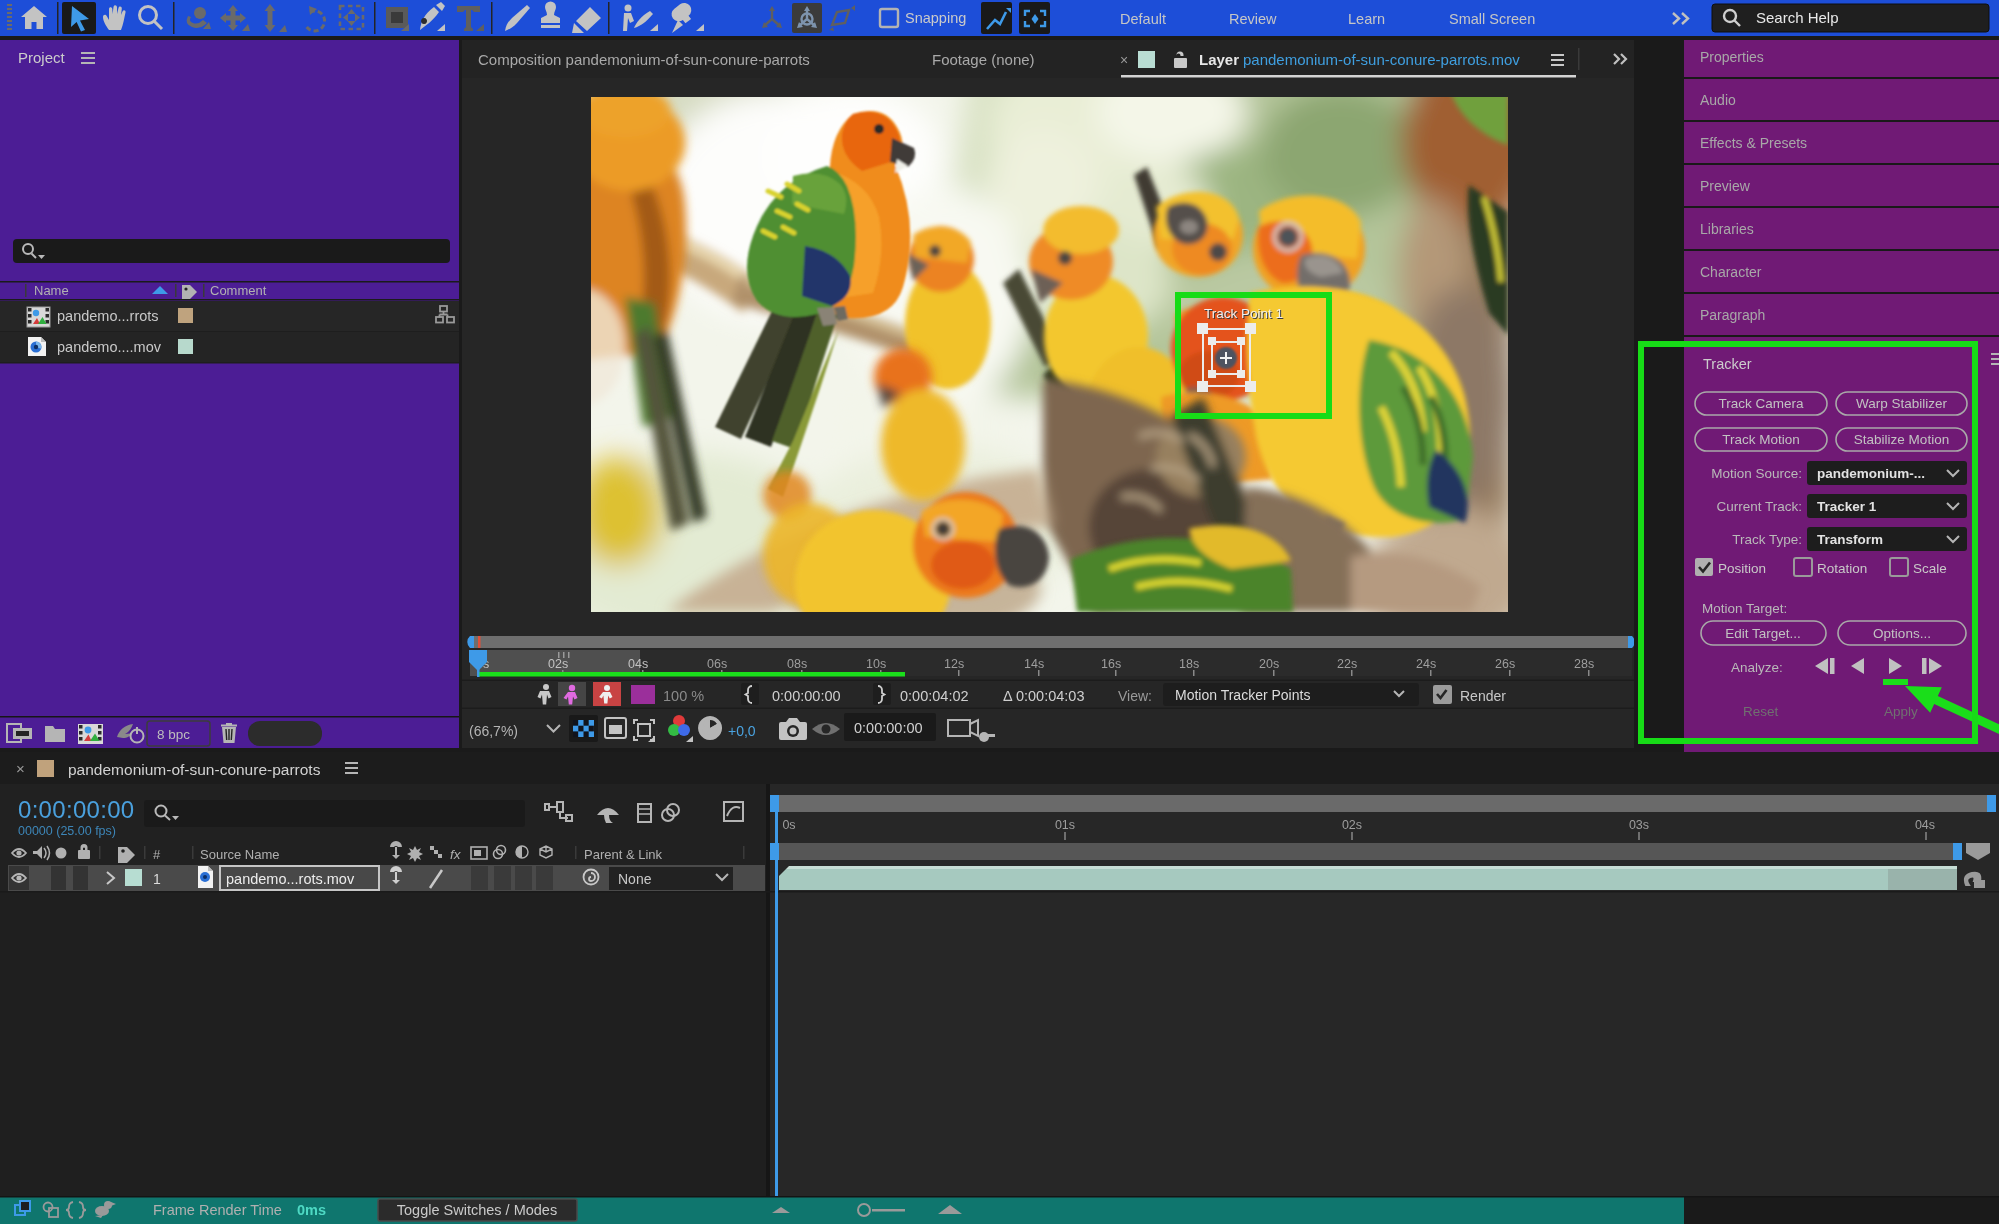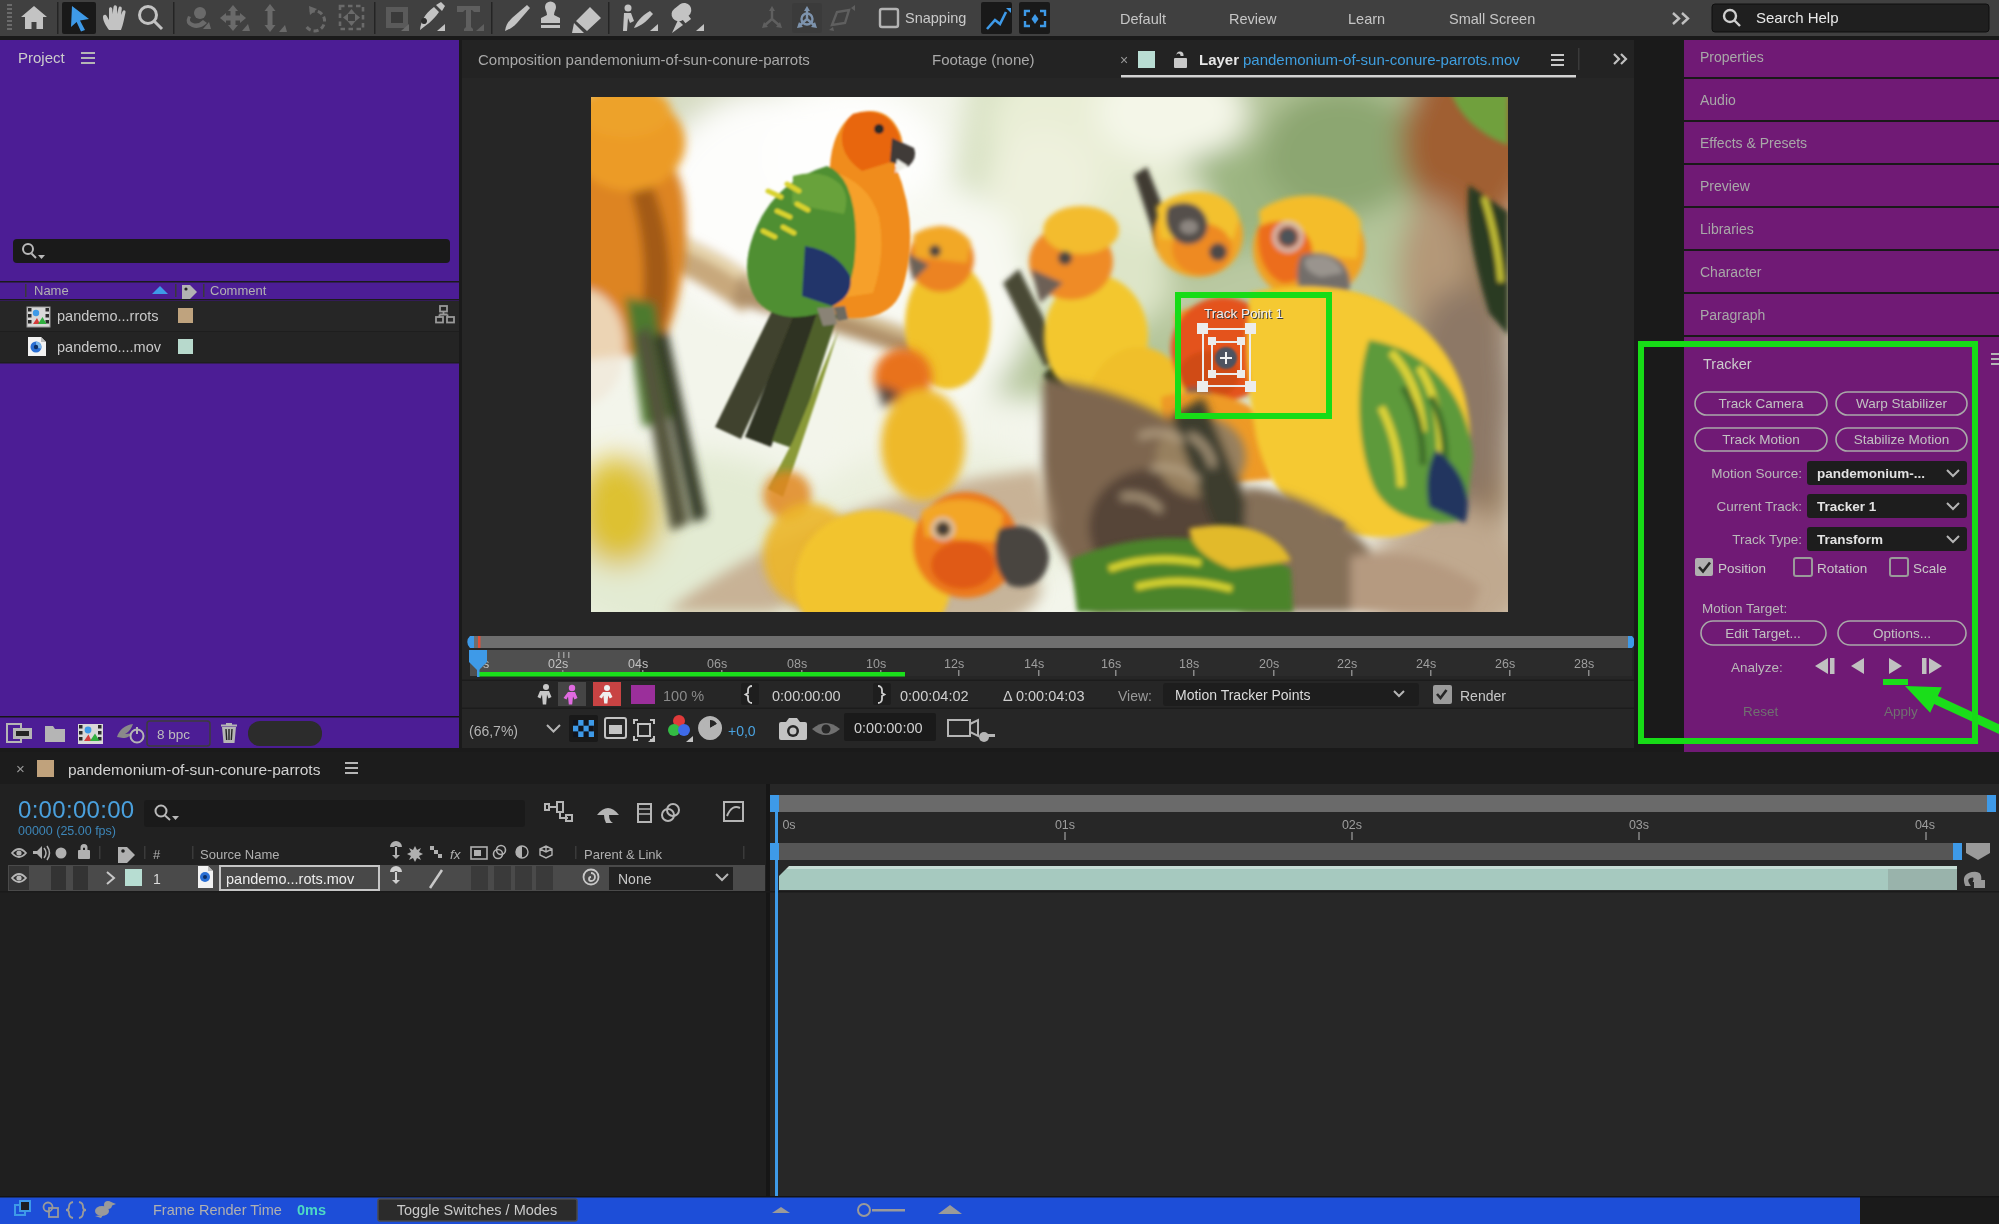--- a/index.html
+++ b/index.html
@@ -1,25 +1,25 @@
 <!DOCTYPE html>
 <html><head><meta charset="utf-8">
 <style>
 *{margin:0;padding:0;box-sizing:border-box}
 html,body{width:1999px;height:1224px;background:#1d1d1d;overflow:hidden}
 body{font-family:"Liberation Sans",sans-serif;color:#c8c8c8;-webkit-font-smoothing:antialiased}
 .abs{position:absolute}
 #app{position:relative;width:1999px;height:1224px;background:#1a1a1a}
 
-#toolbar{left:0;top:0;width:1999px;height:36px;background:#404040}
+#toolbar{left:0;top:0;width:1999px;height:36px;background:#1d4ed8}
 #proj{left:0;top:40px;width:459px;height:708px;background:#4c1d95}
 #comp{left:462px;top:40px;width:1172px;height:708px;background:#262626}
 #right{left:1684px;top:40px;width:358px;height:792px;background:#701a75}
 #tl{left:0;top:752px;width:1999px;height:444px;background:#212121}
-#status{left:0;top:1196px;width:1860px;height:28px;background:#1d4ed8}
+#status{left:0;top:1196px;width:1684px;height:28px;background:#0f766e}
 svg{display:block}
 </style></head>
 <body>
 <div id="app">
   <div id="toolbar" class="abs">
     <svg width="1999" height="36" viewBox="0 0 1999 36">
       <g fill="#c3c3c3" stroke="none">
 
         <g fill="#6b6b6b">
             <rect x="7" y="4" width="5" height="2"></rect>

